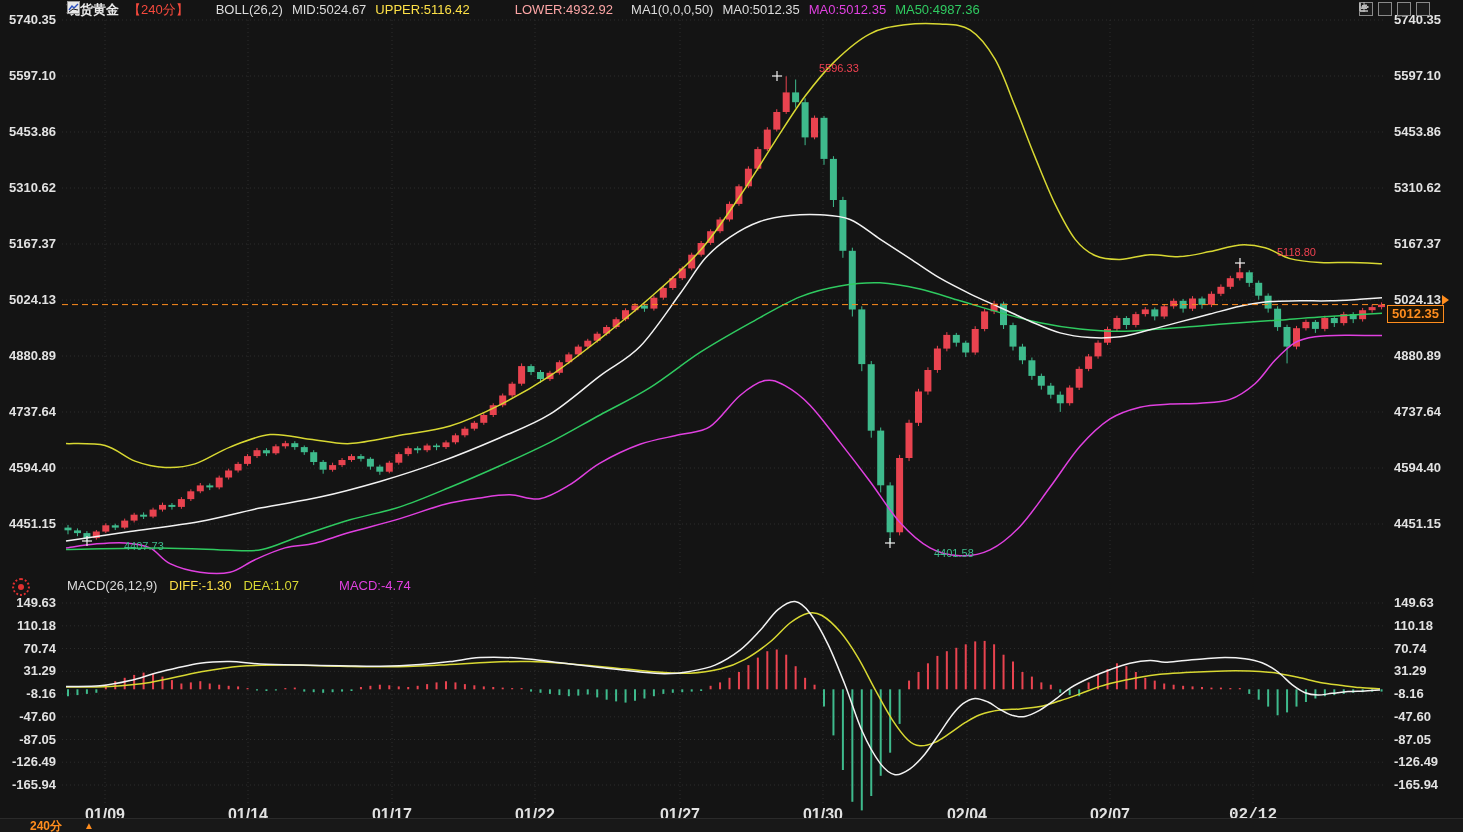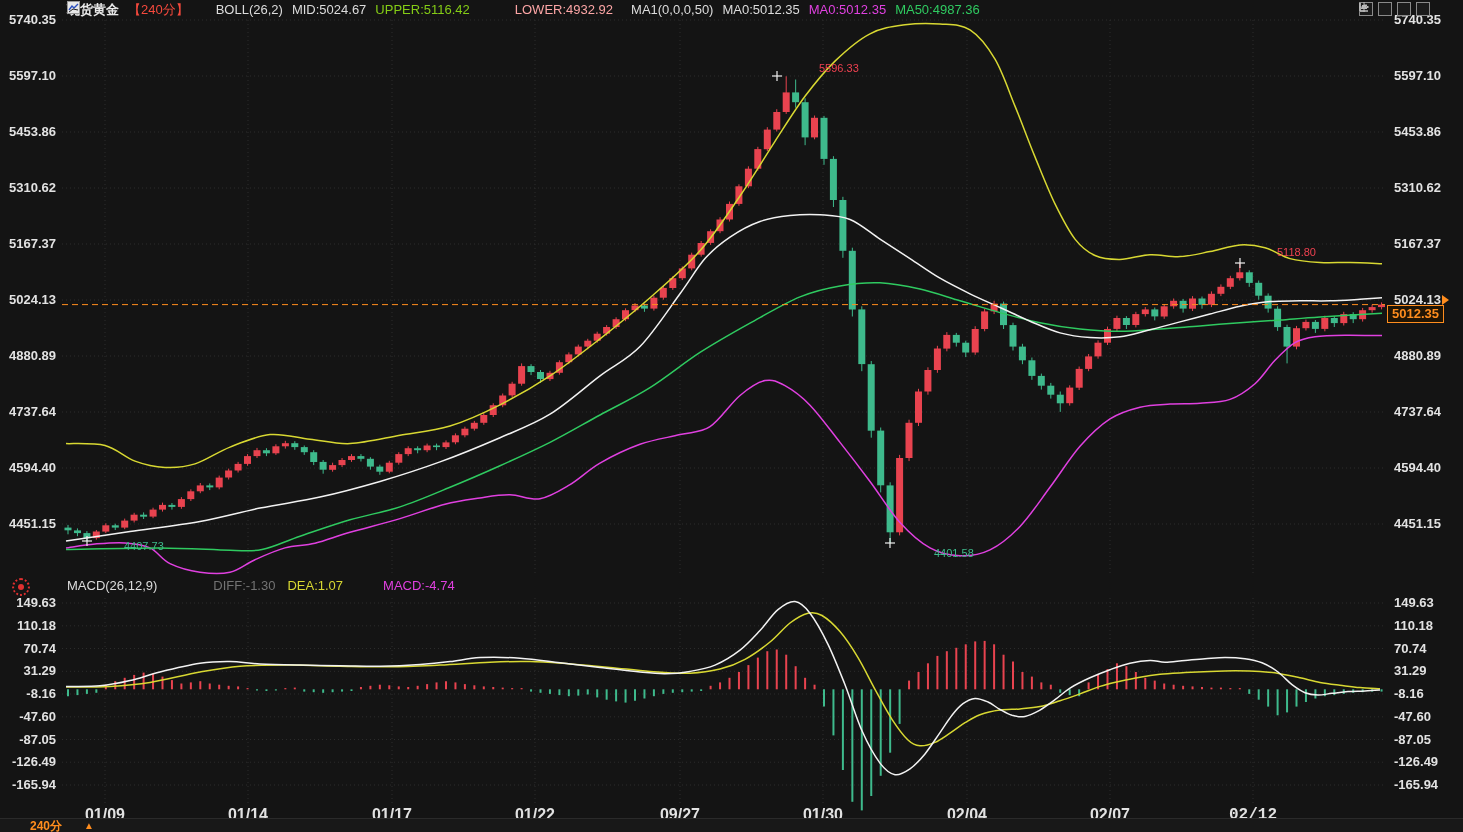--- a/index.html
+++ b/index.html
@@ -547,21 +547,21 @@
       </span>
       <span style="cursor: pointer;">
         <svg class="mini-icon" viewBox="0 0 13 13">
           <rect x="0.5" y="0.5" width="12" height="12" fill="#e8e8e8" stroke="#999"></rect>
           <polyline points="2,9 5,5 7,7 11,3" fill="none" stroke="#2a4fc0" stroke-width="1.4"></polyline>
           <polyline points="2,11 6,8 11,9" fill="none" stroke="#222" stroke-width="1"></polyline>
         </svg>
       </span>
       <span class="lbl" style="color: rgb(220, 220, 220);">BOLL(26,2)</span>
       <span class="lbl" style="color: rgb(220, 220, 220); text-align: right;">MID:5024.67</span>
-      <span class="lbl" style="color: #84cc16;">UPPER:5116.42</span>
+      <span class="lbl" style="color: #fde047;">UPPER:5116.42</span>
       <span class="lbl" style="color: #fca5a5; padding-left: 36px;">LOWER:4932.92</span>
       <span style="cursor: pointer;">
         <svg class="mini-icon" viewBox="0 0 13 13">
           <rect x="0.5" y="0.5" width="12" height="12" fill="#e8e8e8" stroke="#999"></rect>
           <polyline points="2,9 5,5 7,7 11,3" fill="none" stroke="#2a4fc0" stroke-width="1.4"></polyline>
           <polyline points="2,11 6,8 11,9" fill="none" stroke="#222" stroke-width="1"></polyline>
         </svg>
       </span>
       <span class="lbl" style="color: rgb(220, 220, 220);">MA1(0,0,0,50)</span>
       <span class="lbl" style="color: rgb(220, 220, 220);">MA0:5012.35</span>
@@ -593,21 +593,21 @@
         <svg width="10" height="10" viewBox="0 0 10 10">
           <polyline points="1,1 1,9 6,9" fill="none" stroke="#bbb"></polyline>
           <line x1="4" y1="5" x2="9" y2="5" stroke="#bbb"></line>
           <polyline points="7,3 9,5 7,7" fill="none" stroke="#bbb"></polyline>
         </svg>
       </div>
     </div>
 
   <div class="macd-header" id="macd-header">
       <span style="color: rgb(220, 220, 220);">MACD(26,12,9)</span>
-      <span style="color: #737373; margin-left: 44px;">DIFF:-1.30</span>
+      <span style="color: #fde047;">DIFF:-1.30</span>
       <span style="color: rgb(216, 216, 50);">DEA:1.07</span>
       <span style="color: rgb(224, 64, 224); margin-left: 28px;">MACD:-4.74</span>
     </div>
   <div class="red-badge"></div>
 
   <div id="labels-layer">
       <div class="axis-label" style="left: 4px; top: 11.9531px; width: 52px; text-align: right;">5740.35</div>
       <div class="axis-label" style="left: 1394px; top: 11.9531px;">5740.35</div>
       <div class="axis-label" style="left: 4px; top: 67.9648px; width: 52px; text-align: right;">5597.10</div>
       <div class="axis-label" style="left: 1394px; top: 67.9648px;">5597.10</div>
@@ -642,21 +642,21 @@
       <div class="axis-label" style="left: 4px; top: 731.502px; width: 52px; text-align: right;">-87.05</div>
       <div class="axis-label" style="left: 1394px; top: 731.502px;">-87.05</div>
       <div class="axis-label" style="left: 4px; top: 754.247px; width: 52px; text-align: right;">-126.49</div>
       <div class="axis-label" style="left: 1394px; top: 754.247px;">-126.49</div>
       <div class="axis-label" style="left: 4px; top: 776.998px; width: 52px; text-align: right;">-165.94</div>
       <div class="axis-label" style="left: 1394px; top: 776.998px;">-165.94</div>
       <div class="date-label" style="left: 77px;">01/09</div>
       <div class="date-label" style="left: 220px;">01/14</div>
       <div class="date-label" style="left: 364px;">01/17</div>
       <div class="date-label" style="left: 507px;">01/22</div>
-      <div class="date-label" style="left: 652px;">09/27</div>
+      <div class="date-label" style="left: 652px;">01/27</div>
       <div class="date-label" style="left: 795px; text-decoration: underline;">01/30</div>
       <div class="date-label" style="left: 939px;">02/04</div>
       <div class="date-label" style="left: 1082px;">02/07</div>
       <div class="date-label" style="left: 1225px; font-family: Liberation Mono, monospace;">02/12</div>
     </div>
 
   <div class="price-tag">5012.35</div>
   <div class="price-marker"></div>
 
   <div id="annotations-layer">

